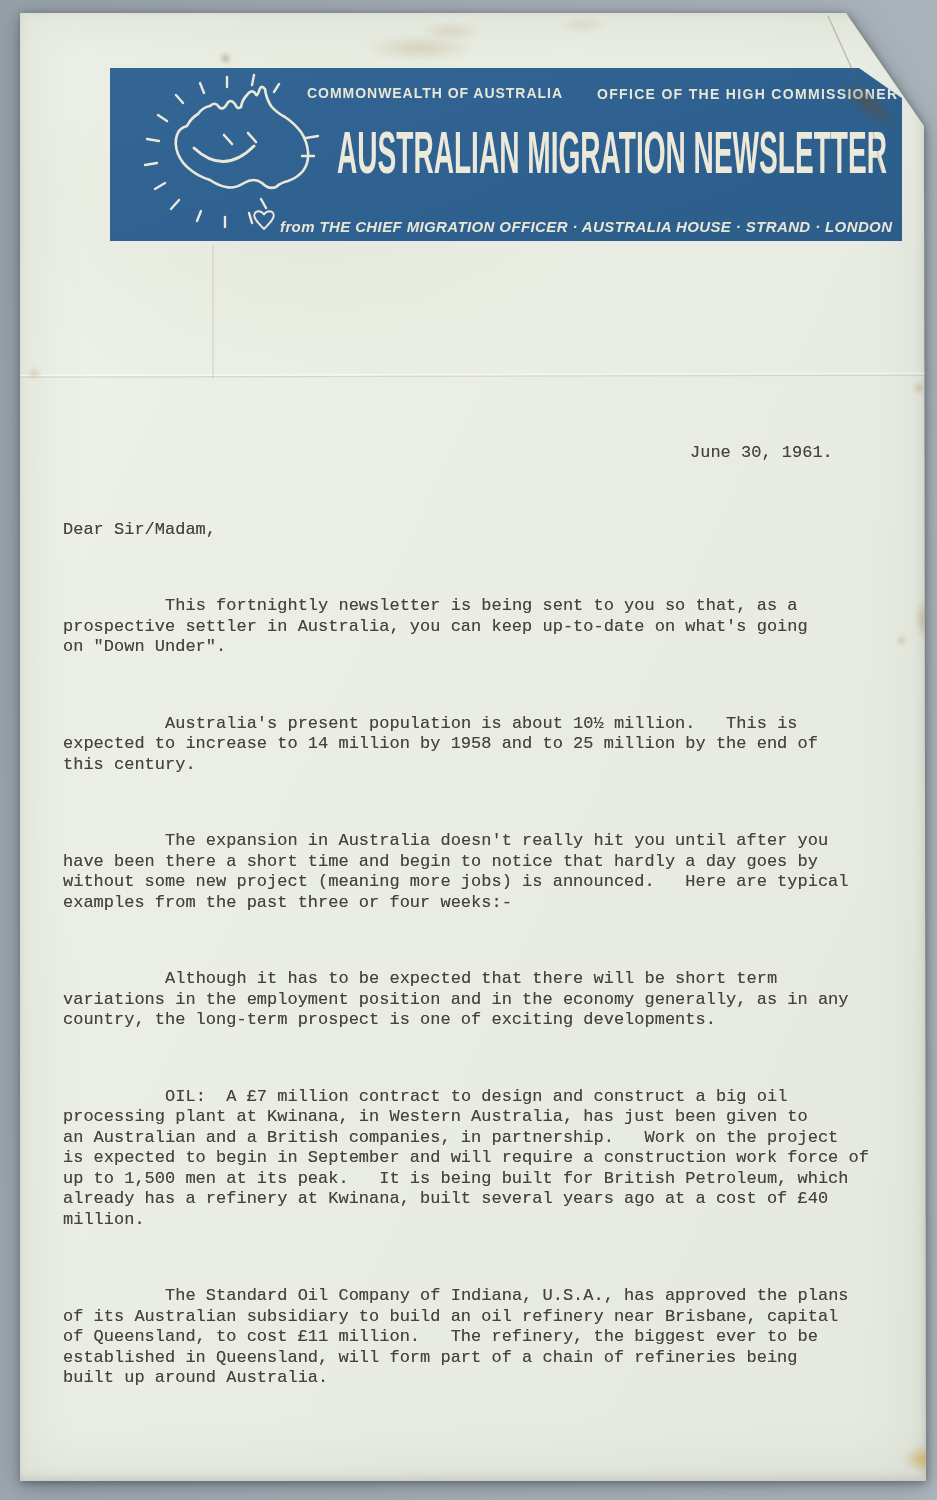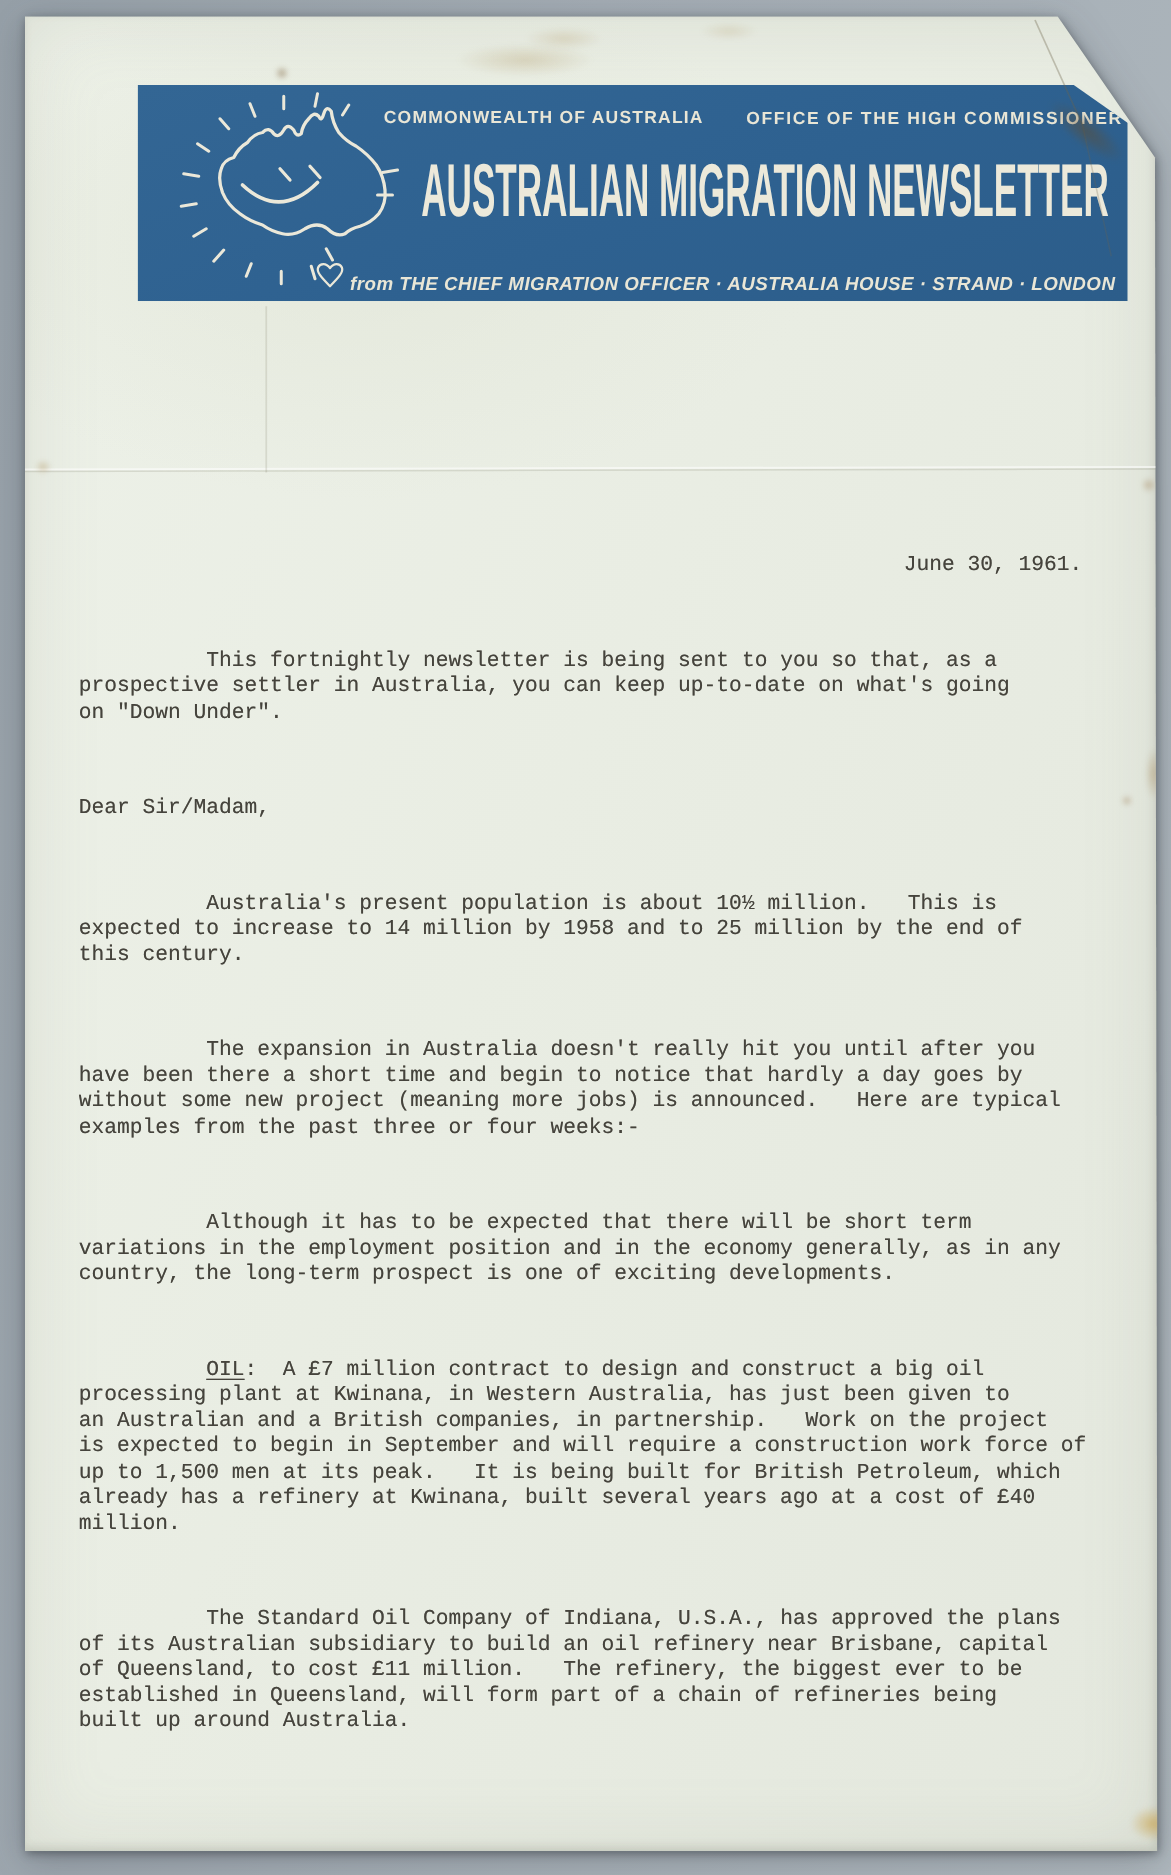--- a/index.html
+++ b/index.html
@@ -33,22 +33,22 @@
   .b-title{font-family:"Liberation Sans",sans-serif;font-size:60px;font-weight:bold;fill:#ece9da;}
   .b-foot{font-family:"Liberation Sans",sans-serif;font-size:15px;font-style:italic;font-weight:bold;fill:#e9e6d6;}
   .letter{
     position:absolute;left:43px;top:389px;width:836px;
     font-family:"Liberation Mono","DejaVu Sans Mono",monospace;
     font-size:17px;line-height:20.5px;color:#45433c;
     white-space:pre-wrap;
     text-shadow:0 0 .5px rgba(70,68,58,.55);
   }
   .letter p{margin:0 0 15px 0;}
-  .date-line{padding-left:627px;text-align:center;}
-  .u{text-decoration:underline;text-underline-offset:3px;}
+  .date-line{padding-left:627px;}
+  .u{text-underline-offset:3px;}
   .creases{position:absolute;inset:0;pointer-events:none;}
   .stain{position:absolute;border-radius:50%;filter:blur(2px);}
   .s1{left:345px;top:22px;width:110px;height:26px;background:radial-gradient(closest-side,rgba(165,135,75,.25),rgba(165,135,75,0));}
   .s2{left:200px;top:40px;width:11px;height:11px;background:radial-gradient(closest-side,rgba(115,85,45,.5),rgba(115,85,45,0));}
   .s3{left:400px;top:9px;width:62px;height:18px;background:radial-gradient(closest-side,rgba(170,140,80,.22),rgba(170,140,80,0));}
   .s4{left:540px;top:5px;width:46px;height:14px;background:radial-gradient(closest-side,rgba(170,140,80,.18),rgba(170,140,80,0));}
   .s5{left:812px;top:80px;width:74px;height:24px;transform:rotate(38deg);background:radial-gradient(closest-side,rgba(100,75,40,.5),rgba(100,75,40,0));}
   .s6{left:893px;top:369px;width:12px;height:12px;background:radial-gradient(closest-side,rgba(150,110,60,.4),rgba(150,110,60,0));}
   .s7{left:896px;top:585px;width:14px;height:42px;background:radial-gradient(closest-side,rgba(150,115,60,.35),rgba(150,115,60,0));}
   .s8{left:884px;top:1432px;width:38px;height:28px;background:radial-gradient(closest-side,rgba(200,160,70,.65),rgba(200,160,70,0));}
@@ -76,24 +76,24 @@
 
         <text class="b-small" x="197" y="30" textLength="255" lengthAdjust="spacing">COMMONWEALTH OF AUSTRALIA</text>
         <text class="b-small" x="487" y="31" textLength="300" lengthAdjust="spacing">OFFICE OF THE HIGH COMMISSIONER</text>
         <text class="b-title" x="227" y="105" textLength="550" lengthAdjust="spacingAndGlyphs">AUSTRALIAN MIGRATION NEWSLETTER</text>
         <text class="b-foot" x="170" y="164" textLength="612" lengthAdjust="spacing">from THE CHIEF MIGRATION OFFICER · AUSTRALIA HOUSE · STRAND · LONDON</text>
       </svg>
     </div>
 
     <div class="letter">
       <p class="date-line">June 30, 1961.</p>
+      <p>Dear Sir/Madam,</p>
       <p>          This fortnightly newsletter is being sent to you so that, as a
 prospective settler in Australia, you can keep up-to-date on what's going
 on "Down Under".</p>
-      <p>Dear Sir/Madam,</p>
       <p>          Australia's present population is about 10½ million.   This is
 expected to increase to 14 million by 1958 and to 25 million by the end of
 this century.</p>
       <p>          The expansion in Australia doesn't really hit you until after you
 have been there a short time and begin to notice that hardly a day goes by
 without some new project (meaning more jobs) is announced.   Here are typical
 examples from the past three or four weeks:-</p>
       <p>          Although it has to be expected that there will be short term
 variations in the employment position and in the economy generally, as in any
 country, the long-term prospect is one of exciting developments.</p>

